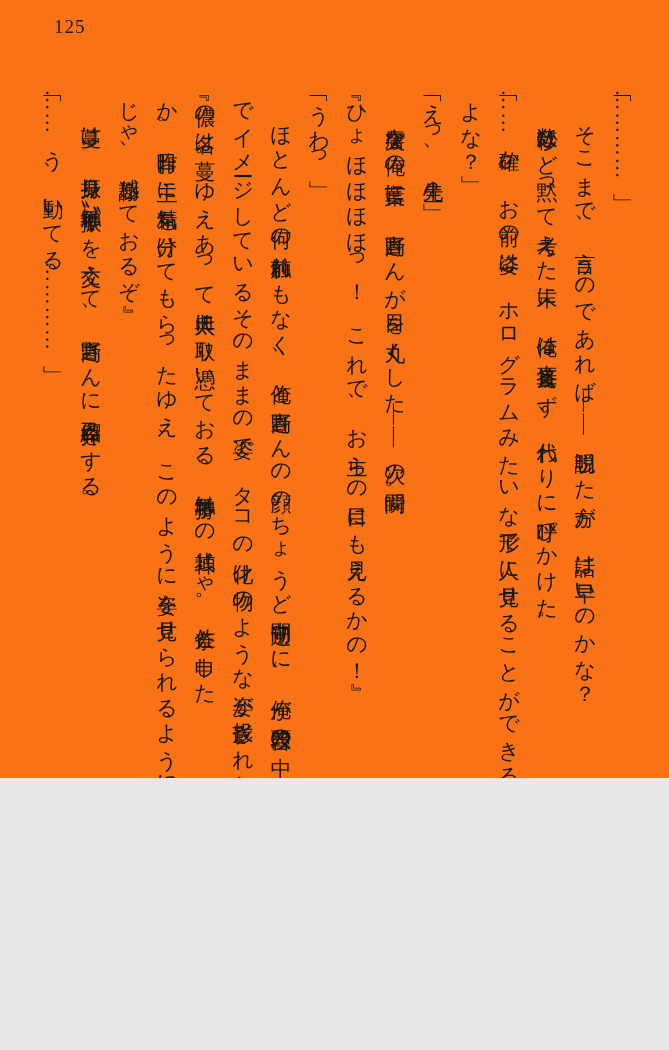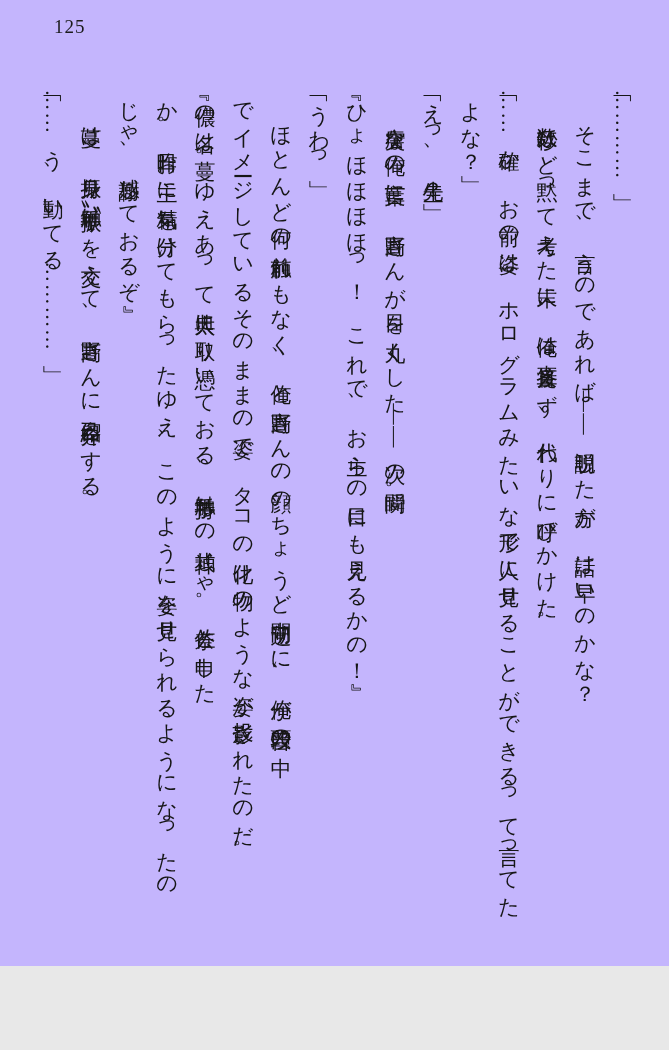--- a/index.html
+++ b/index.html
@@ -3,23 +3,23 @@
 <meta charset="utf-8">
 <style>
   html, body {
     margin: 0;
     padding: 0;
     background: #e8e8e8;
   }
   .page {
     position: relative;
     width: 669px;
-    height: 966px;
+    height: 778px;
     margin: 0 auto;
-    background: #c4b5fd;
+    background: #f97316;
     overflow: hidden;
     font-family: "Liberation Serif", "DejaVu Serif", serif;
   }
   .page-number {
     position: absolute;
     top: 16px;
     left: 54px;
     font-size: 19px;
     letter-spacing: 1px;
     color: #1b1b1b;

